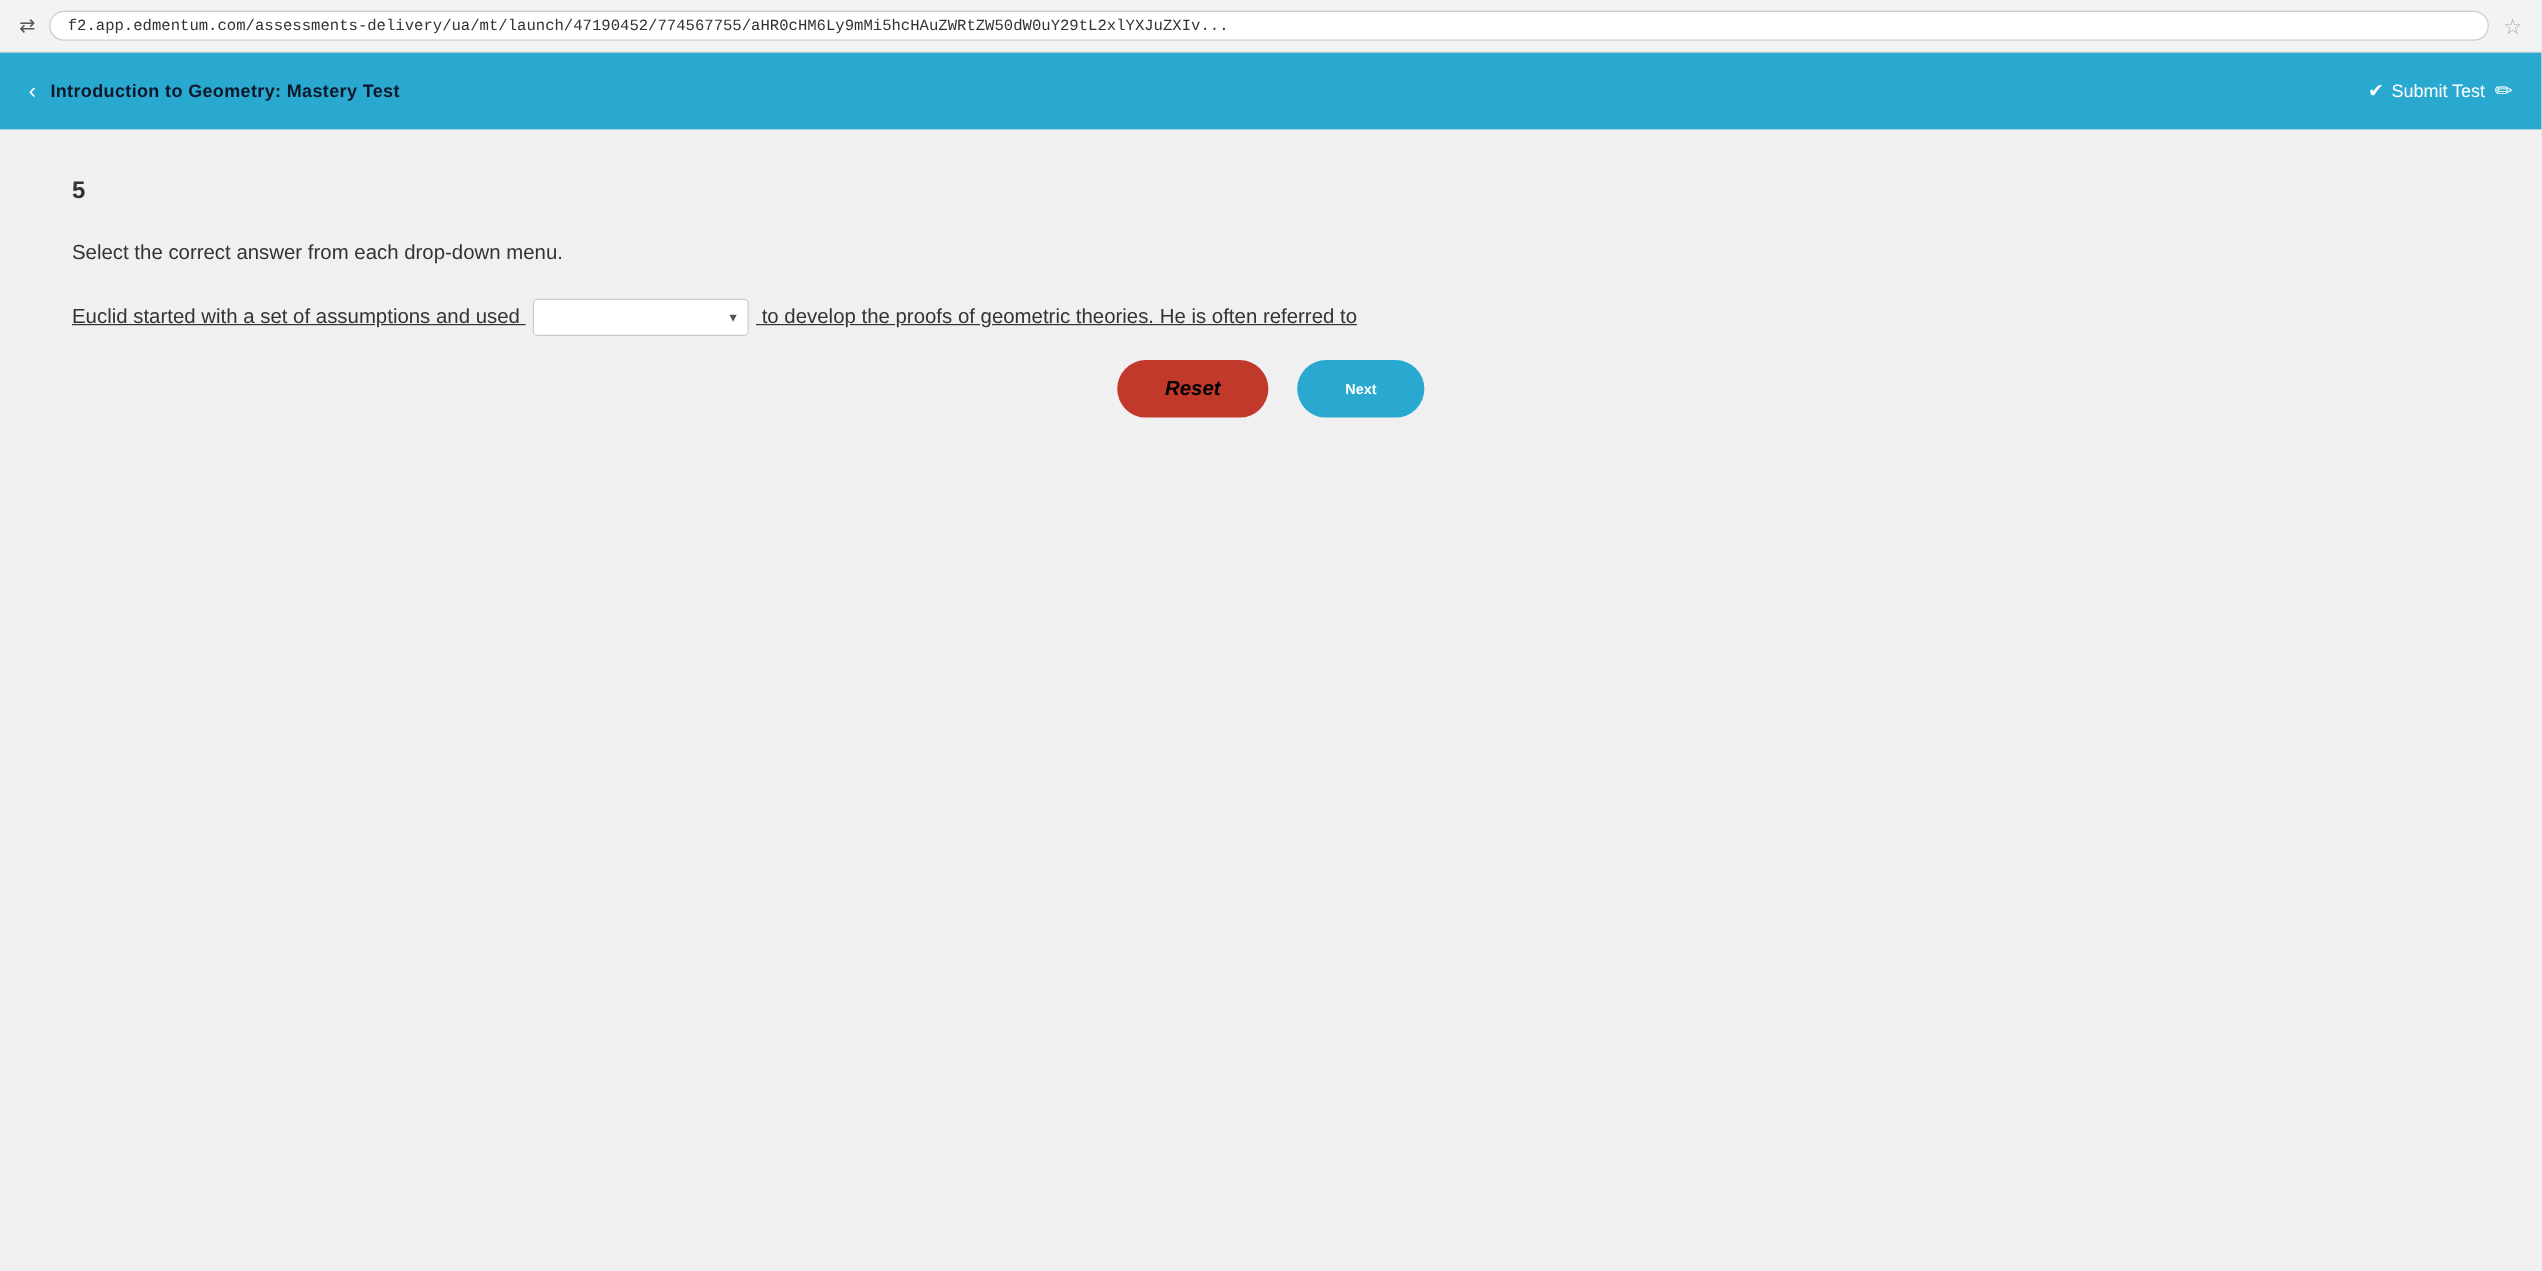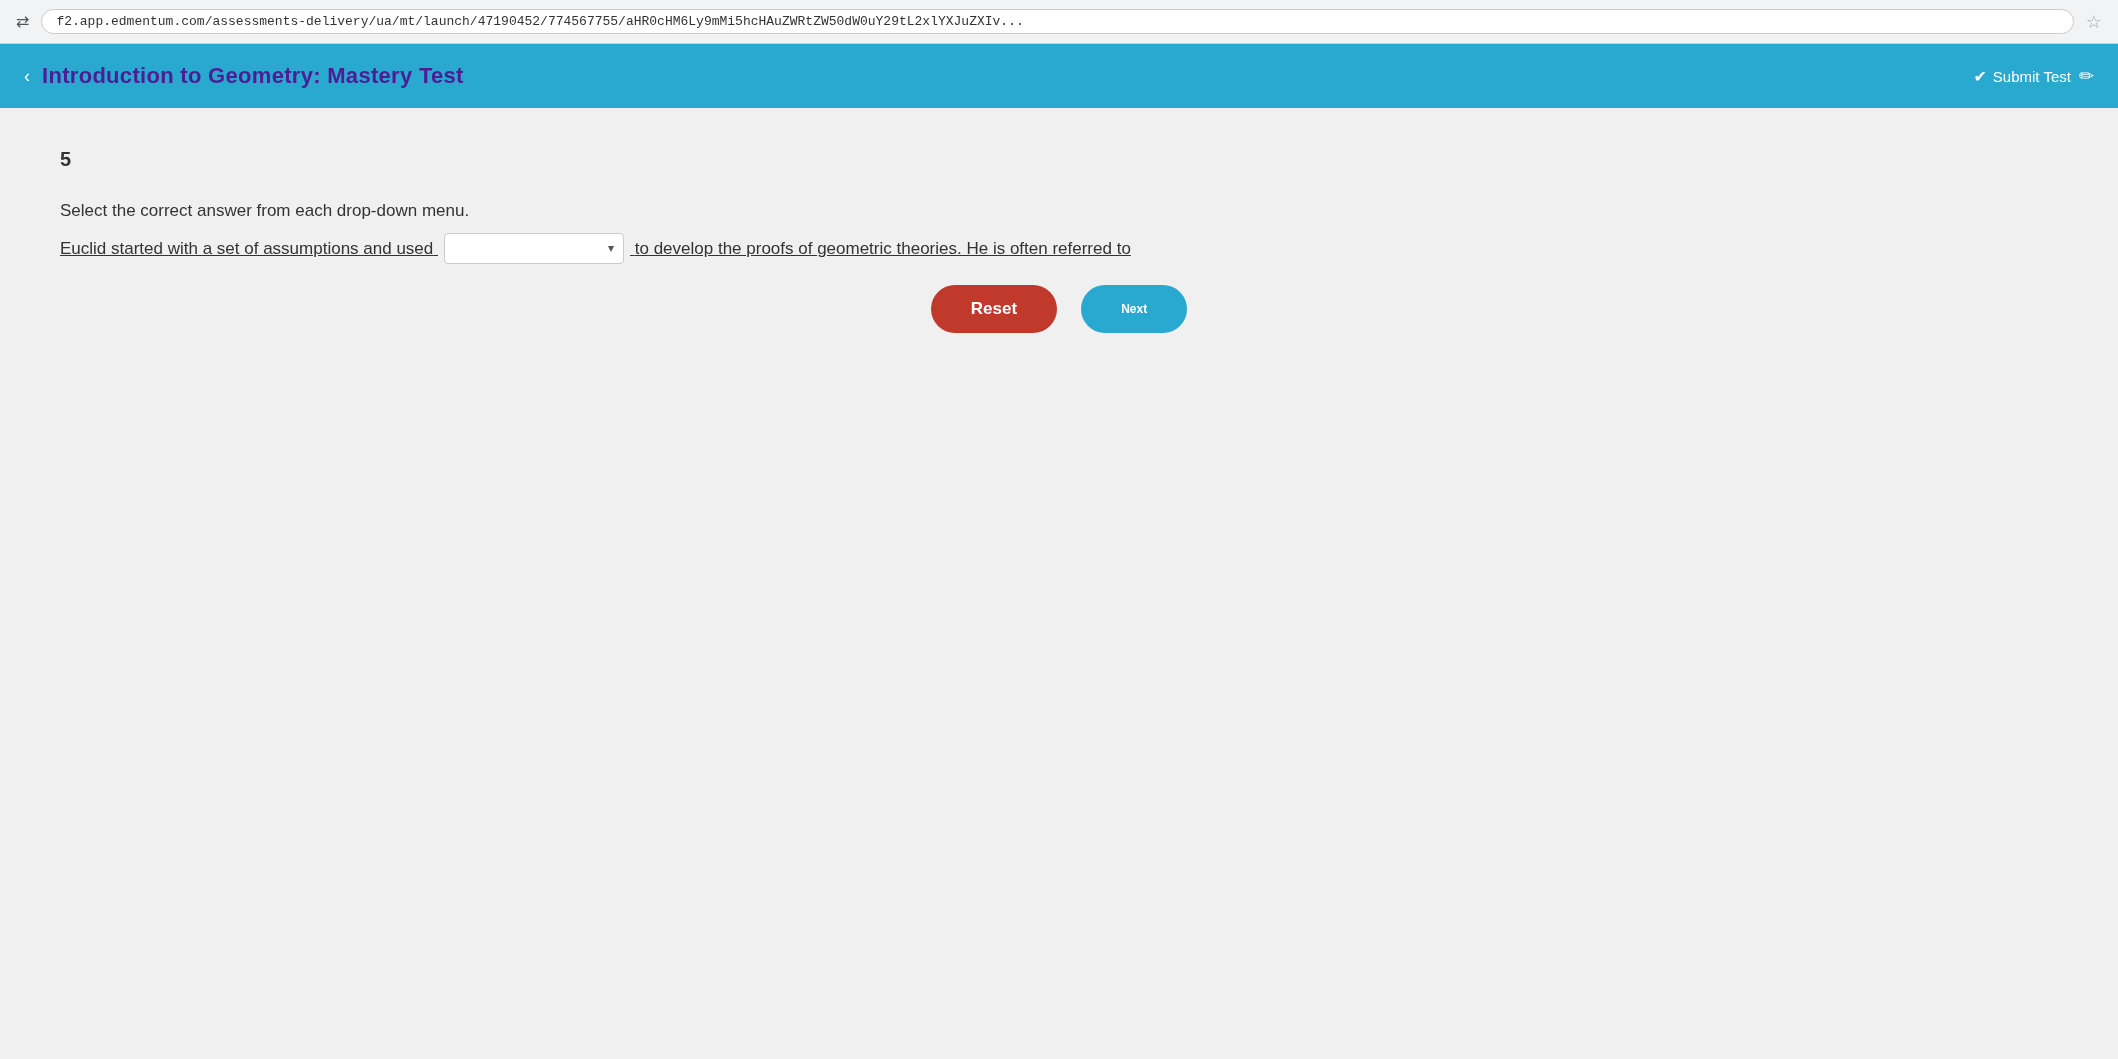--- a/index.html
+++ b/index.html
@@ -65,22 +65,22 @@
       gap: 12px;
     }
 
     .nav-arrow {
       color: white;
       font-size: 18px;
       cursor: pointer;
     }
 
     .header-title {
-      color: #4c1d95;
-      font-size: 22px;
+      color: #0f172a;
+      font-size: 15px;
       font-weight: bold;
       letter-spacing: 0.3px;
     }
 
     .header-right {
       display: flex;
       align-items: center;
       gap: 8px;
     }
 
@@ -115,21 +115,21 @@
     .question-number {
       font-size: 20px;
       font-weight: bold;
       color: #333;
       margin-bottom: 30px;
     }
 
     .instruction-text {
       font-size: 17px;
       color: #333;
-      margin-bottom: 12px;
+      margin-bottom: 28px;
     }
 
     .question-text {
       font-size: 17px;
       color: #333;
       margin-bottom: 28px;
     }
 
     .question-body {
       font-size: 17px;
@@ -180,27 +180,28 @@
 
     .buttons-row {
       display: flex;
       justify-content: center;
       gap: 24px;
       margin-top: 20px;
     }
 
     .reset-button {
       background-color: #c0392b;
-      color: #ffffff;
+      color: #000000;
       border: none;
       border-radius: 30px;
       padding: 14px 40px;
       font-size: 17px;
       font-weight: bold;
       cursor: pointer;
+      font-style: italic;
     }
 
     .next-button {
       background-color: #29a9d0;
       color: white;
       border: none;
       border-radius: 30px;
       padding: 14px 40px;
       font-size: 12px;
       font-weight: bold;

